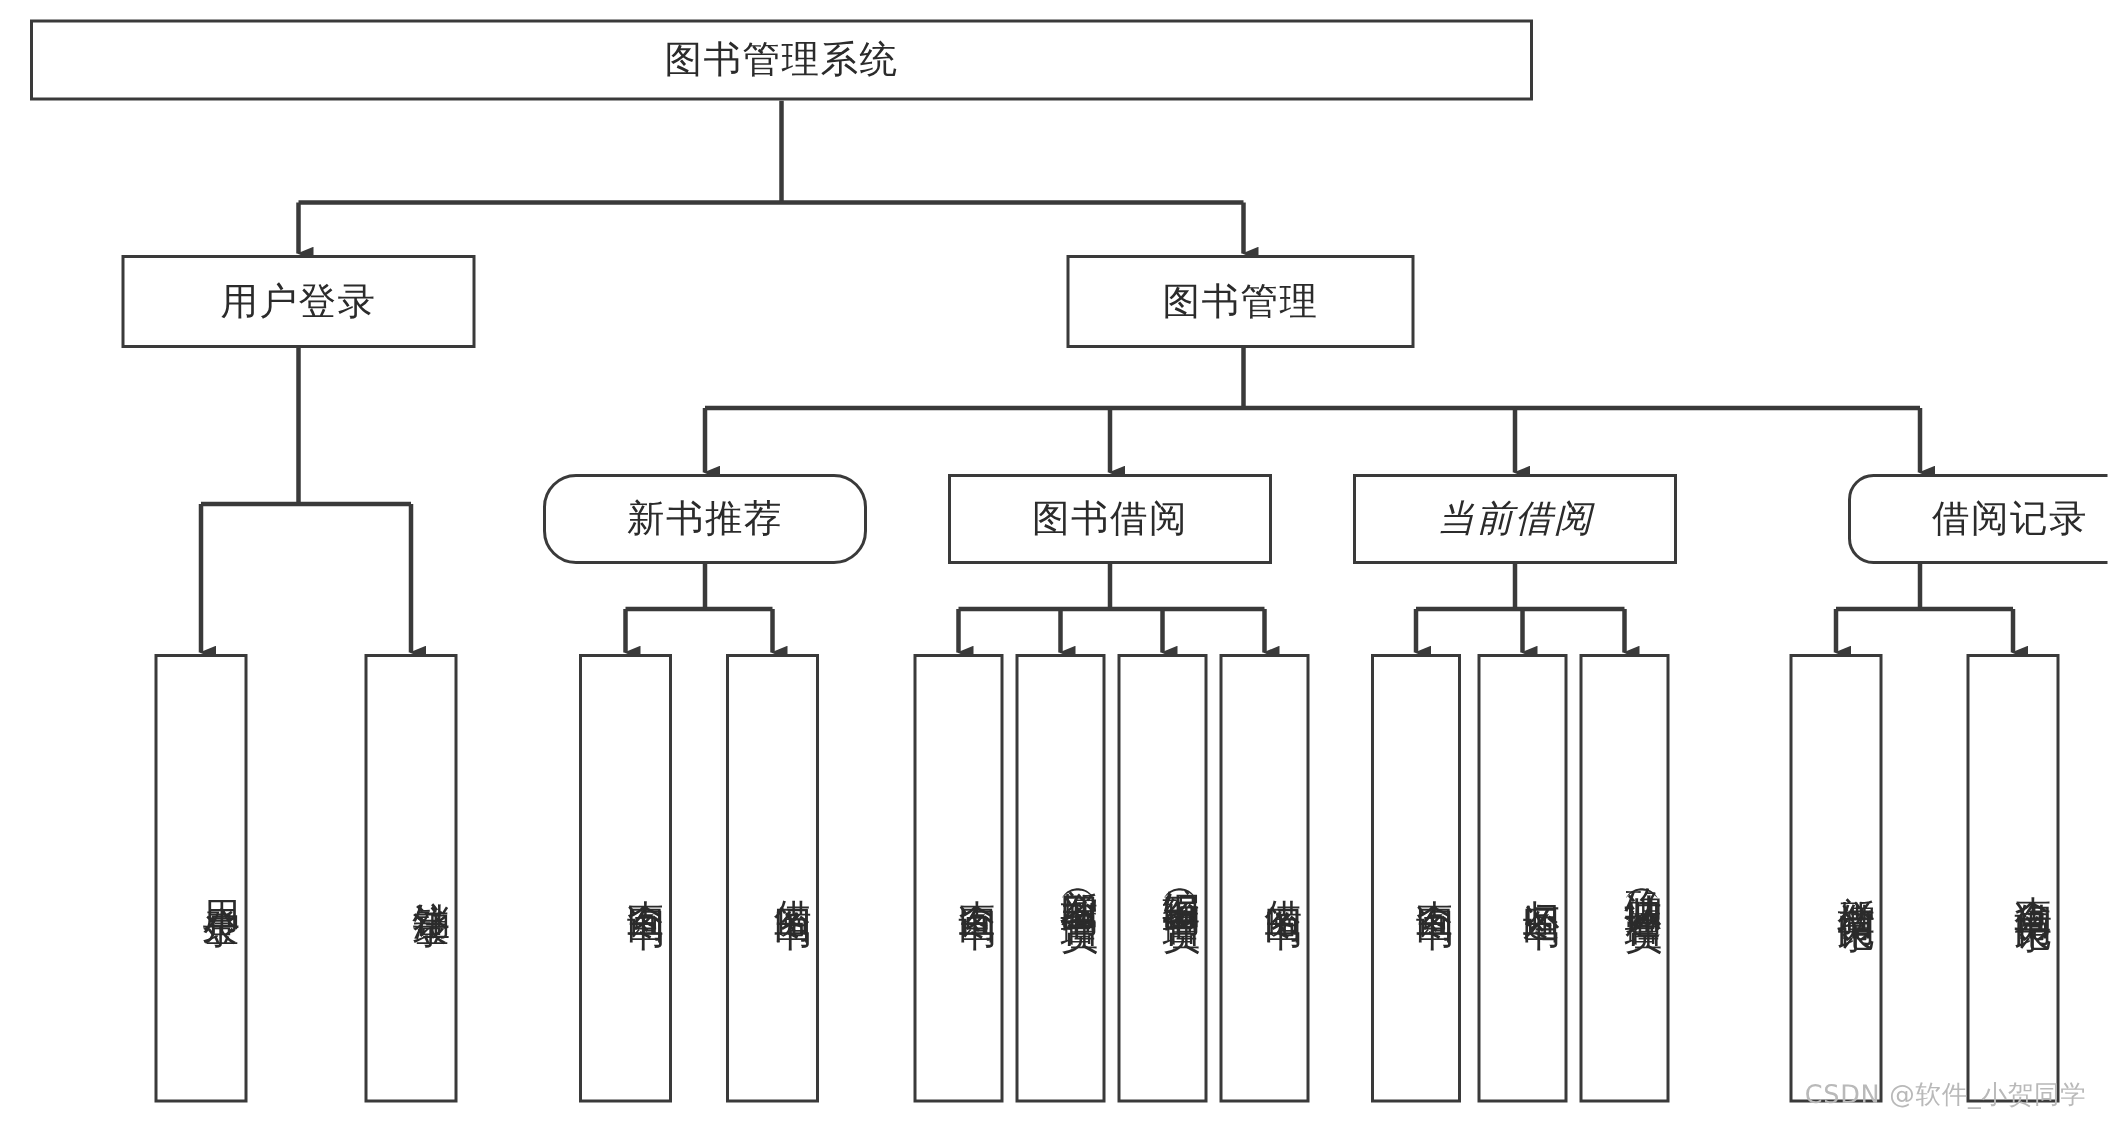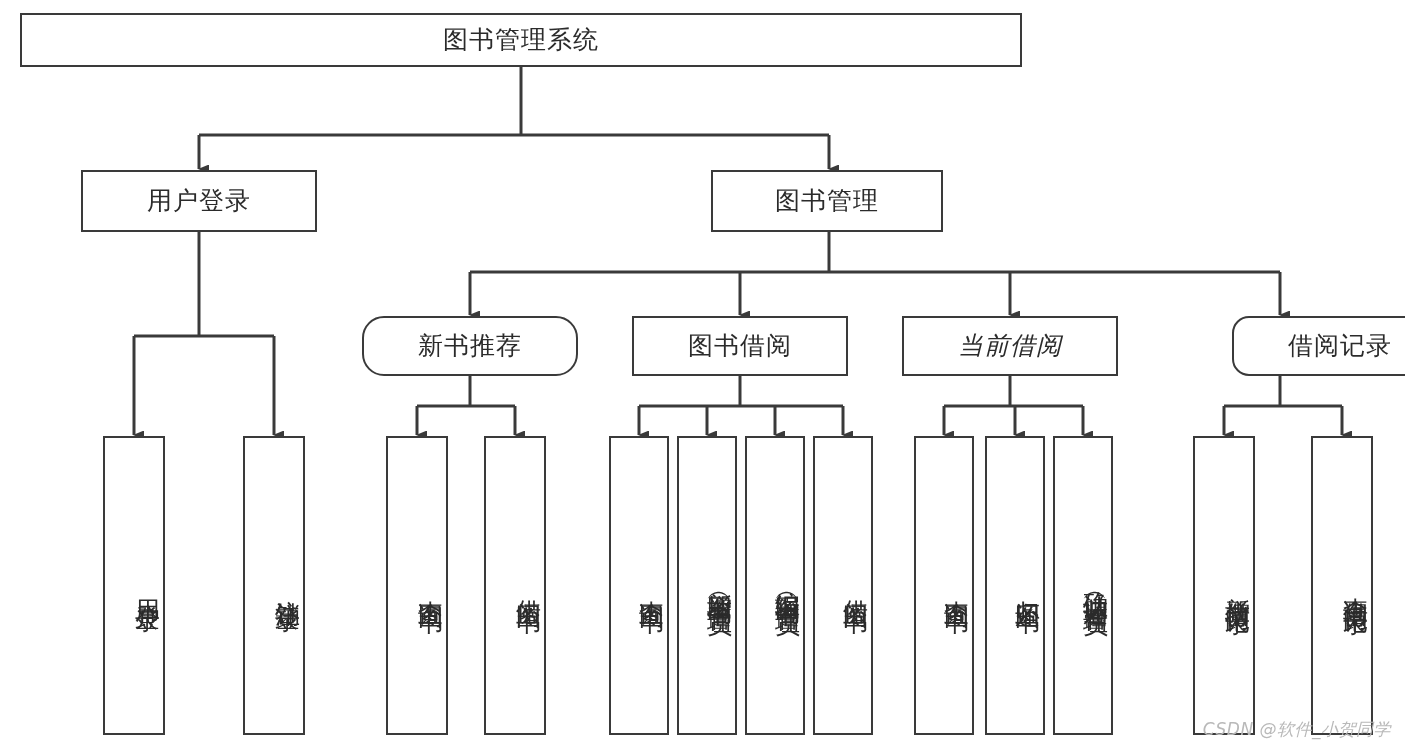--- a/index.html
+++ b/index.html
@@ -44,21 +44,20 @@
   }
 
   #watermark{
     position:absolute;
     right:14px;
     bottom:6px;
     font-size:17px;
     color:#b9b9b9;
     white-space:nowrap;
     letter-spacing:0.5px;
-    font-style:italic;
   }
 </style>
 </head>
 <body>
 
 <div id="diagram-root">
   <svg id="connectors" viewBox="0 0 1405 747" preserveAspectRatio="none" aria-hidden="true">
     <defs>
       <marker id="arrowhead" markerWidth="9" markerHeight="11" refX="4.5" refY="10" orient="auto" markerUnits="userSpaceOnUse">
         <polygon points="0,0 9,0 4.5,11" fill="#3a3a3a"></polygon>

